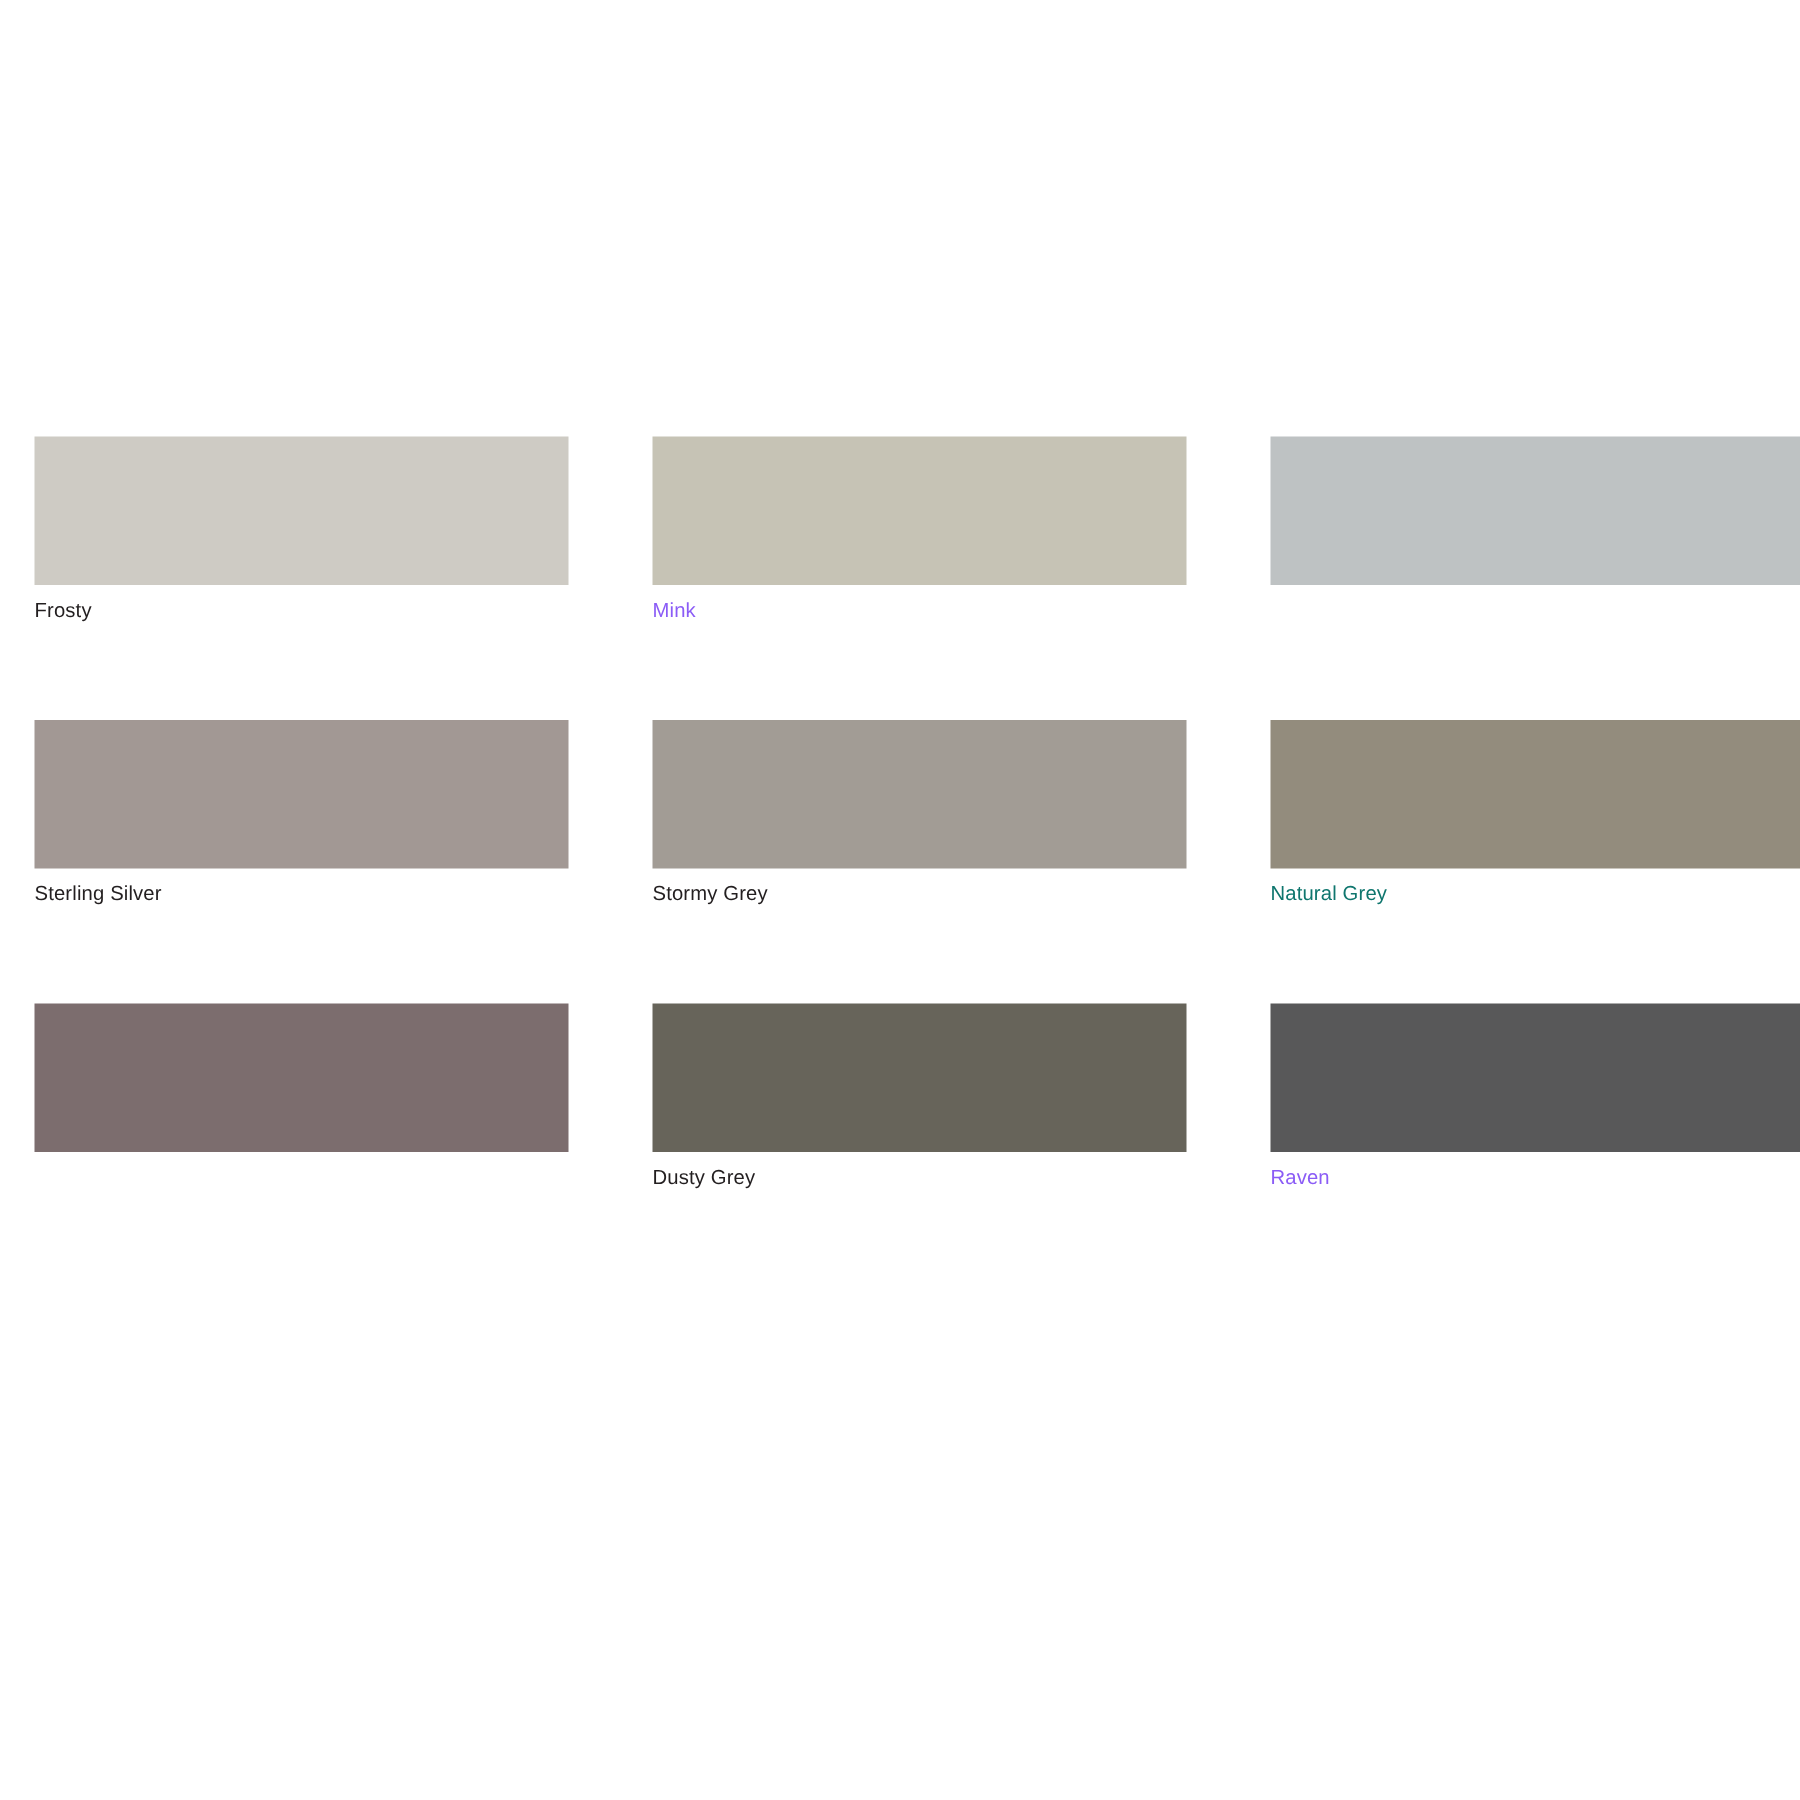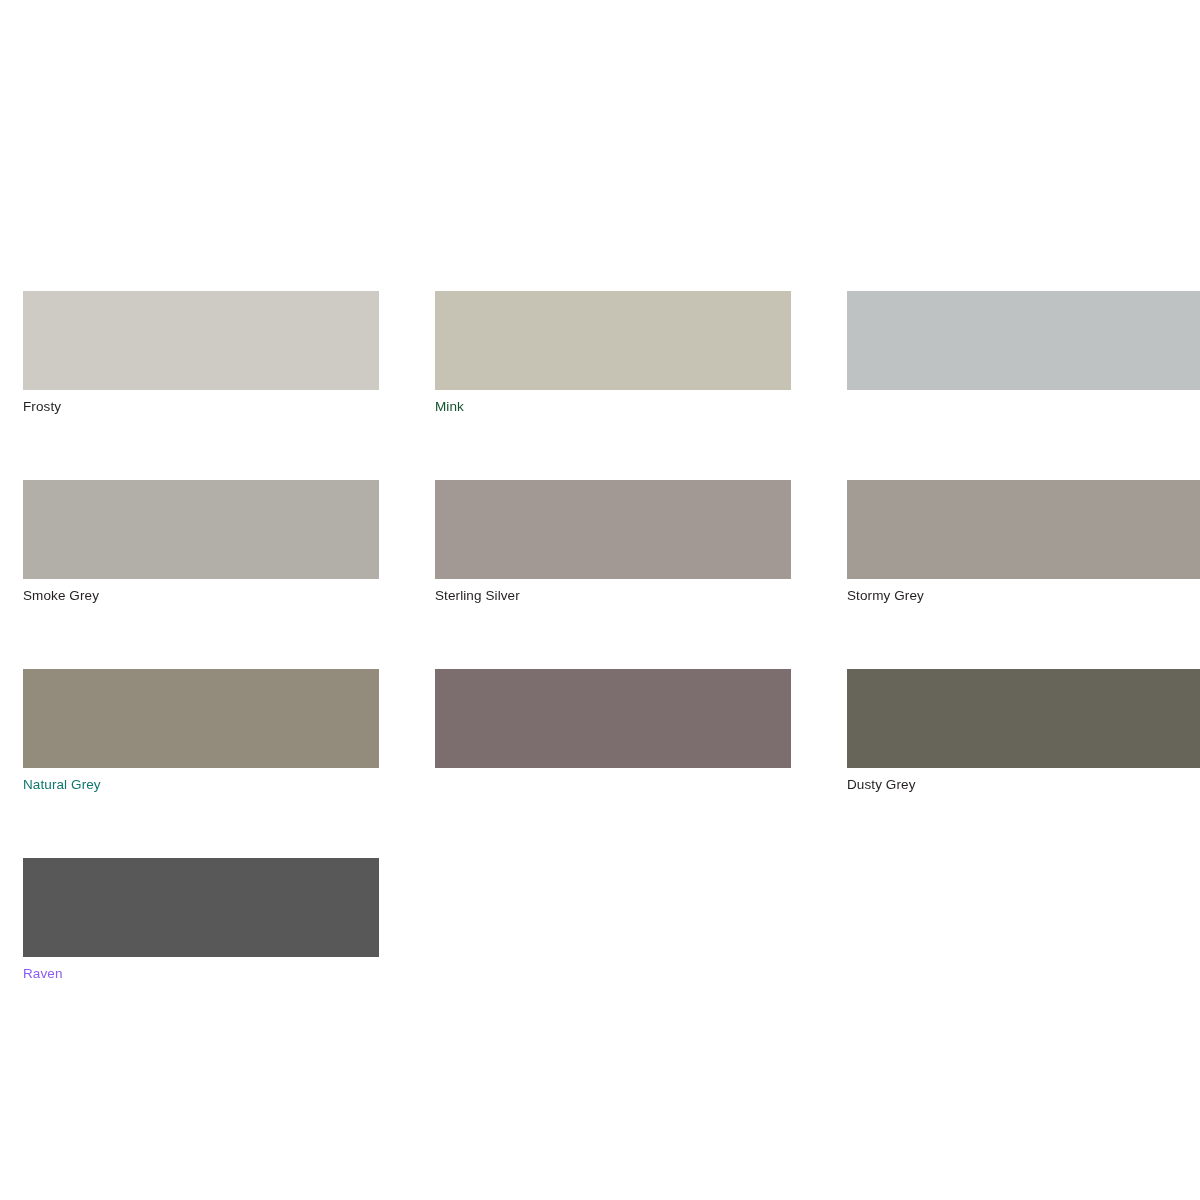--- a/index.html
+++ b/index.html
@@ -65,29 +65,25 @@
 <div id="palette-board" style="background: rgb(255, 255, 255);">
 
   <div class="swatch-grid">
 
     <div class="swatch-cell">
       <span class="swatch-chip" style="background-color: rgb(206, 203, 196);"></span>
       <span class="swatch-label" style="color: rgb(35, 31, 32);">Frosty</span>
     </div>
     <div class="swatch-cell">
       <span class="swatch-chip" style="background-color: rgb(198, 195, 181);"></span>
-      <span class="swatch-label" style="color: #14532d;">Mink</span>
+      <span class="swatch-label" style="color: #8b5cf6;">Mink</span>
     </div>
 
     <div class="swatch-cell">
       <span class="swatch-chip" style="background-color: rgb(190, 194, 195);"></span>
-    </div>
-    <div class="swatch-cell">
-      <span class="swatch-chip" style="background-color: rgb(178, 175, 169);"></span>
-      <span class="swatch-label" style="color: rgb(35, 31, 32);">Smoke Grey</span>
     </div>
     <div class="swatch-cell">
       <span class="swatch-chip" style="background-color: rgb(162, 152, 148);"></span>
       <span class="swatch-label" style="color: rgb(35, 31, 32);">Sterling Silver</span>
     </div>
 
     <div class="swatch-cell">
       <span class="swatch-chip" style="background-color: rgb(162, 156, 149);"></span>
       <span class="swatch-label" style="color: rgb(35, 31, 32);">Stormy Grey</span>
     </div>

